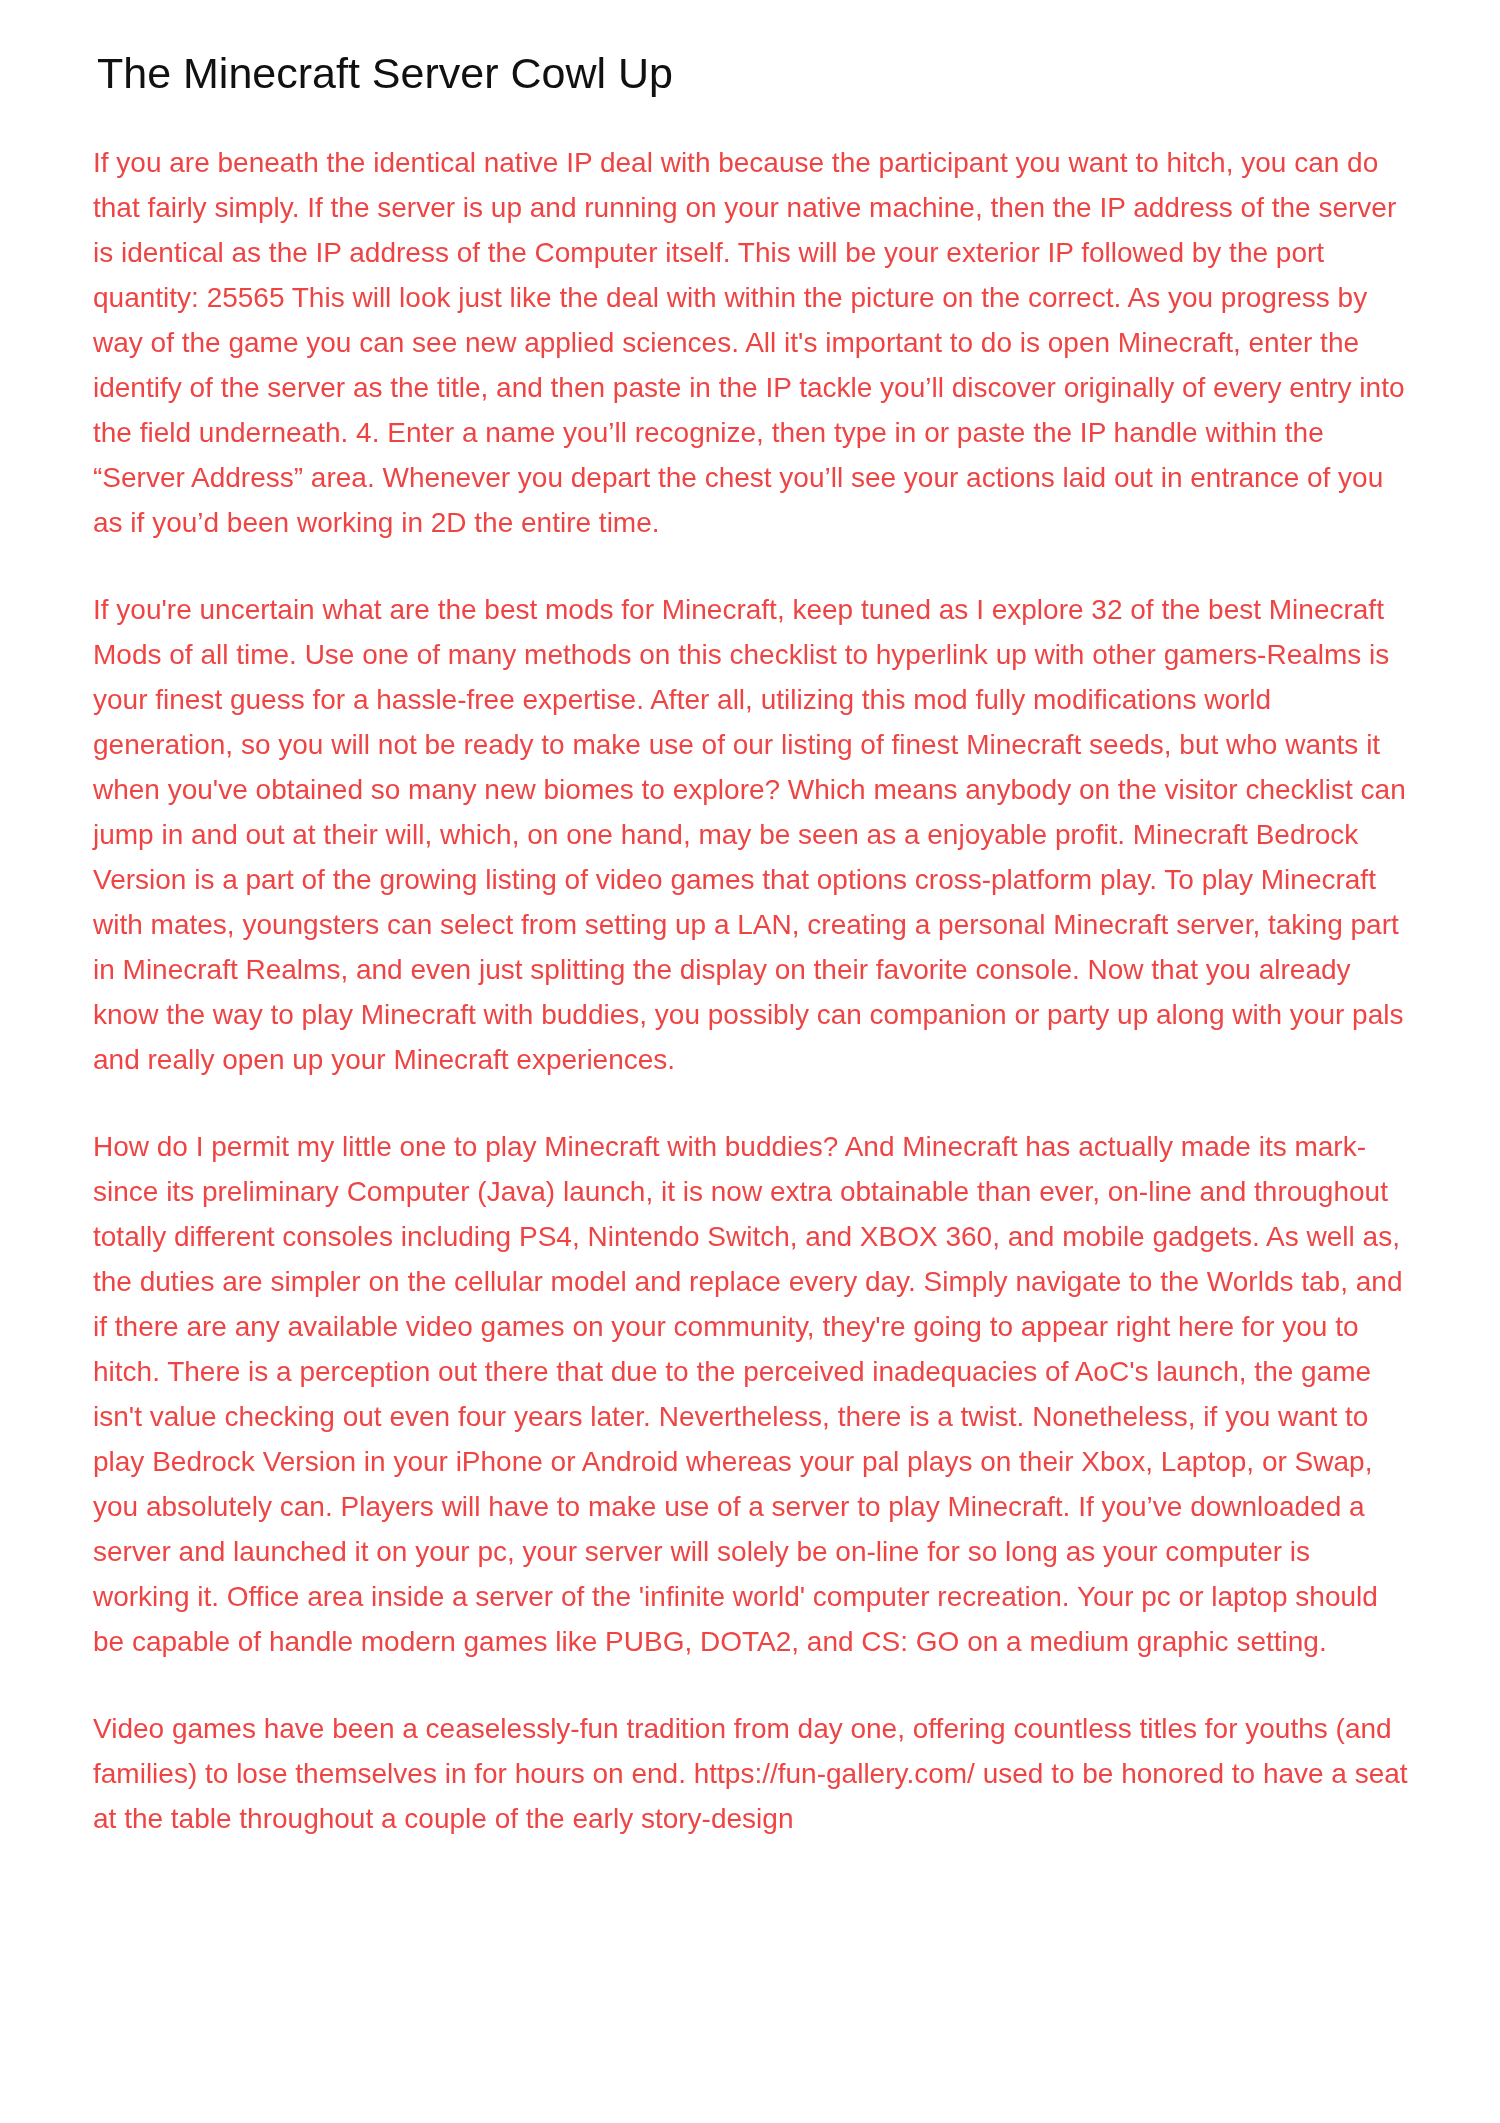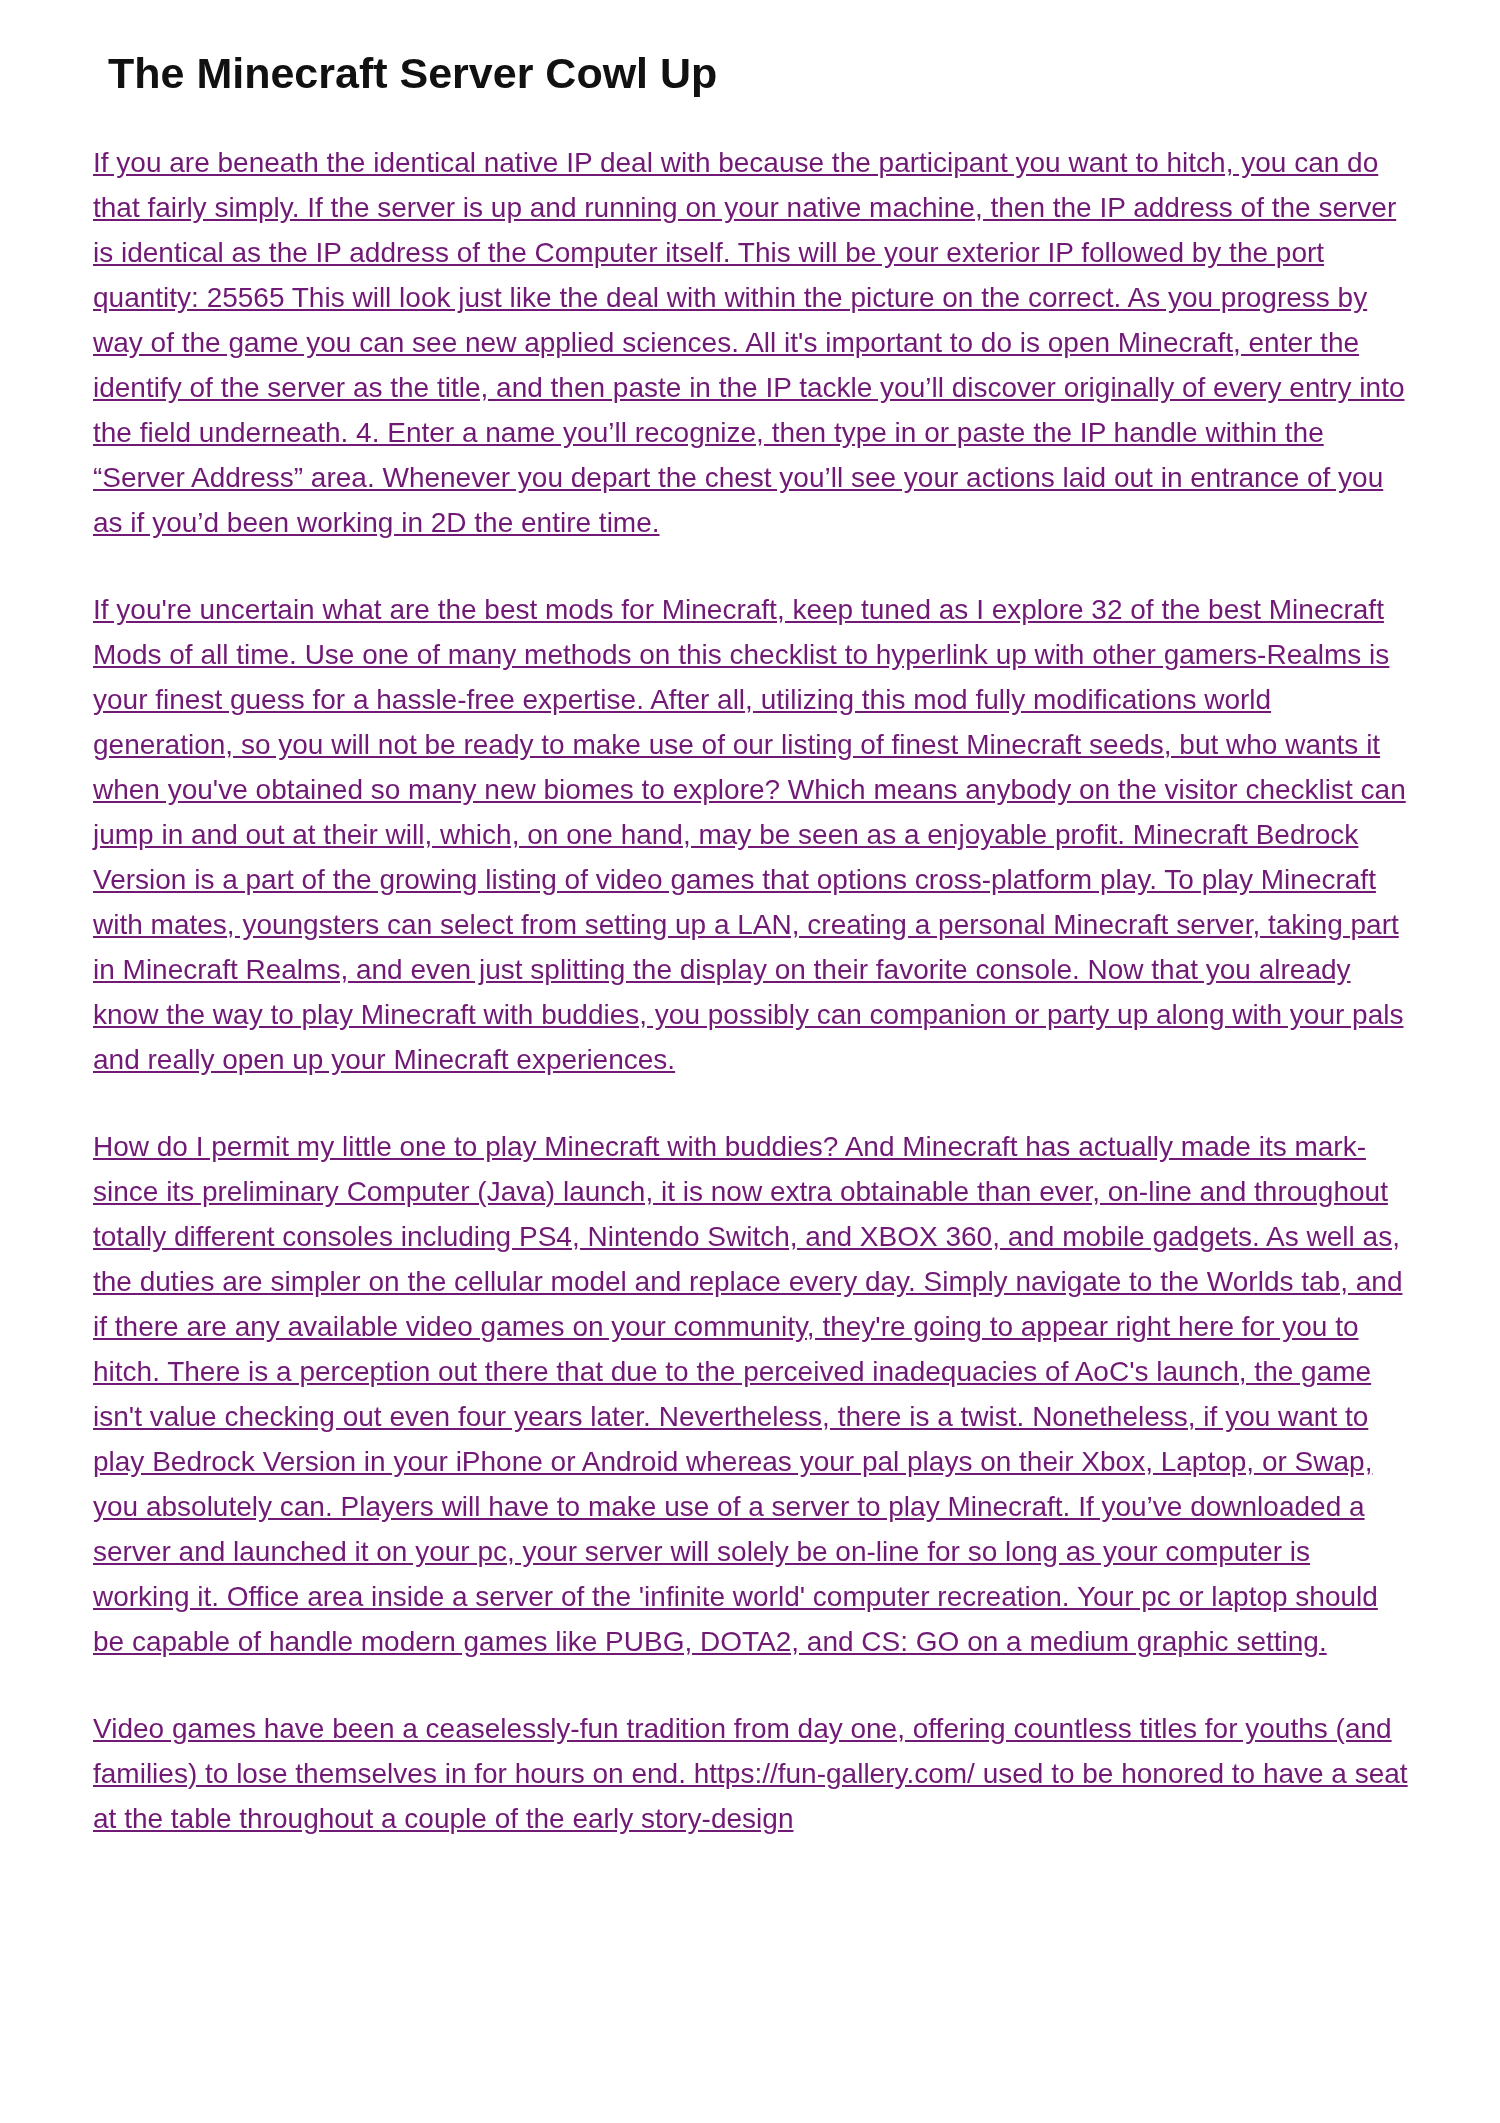--- a/index.html
+++ b/index.html
@@ -14,34 +14,33 @@
     font-family: "Liberation Sans", sans-serif;
     color: #111111;
   }
   .article {
     box-sizing: border-box;
     width: 1500px;
     padding: 48px 92px 0 93px;
   }
   .page-title {
     font-size: 43px;
-    font-weight: 700;
+    font-weight: 400;
     line-height: 1.2;
-    margin: 0 0 40px 15px;
+    margin: 0 0 40px 4px;
     color: #111111;
     letter-spacing: 0;
   }
   .article p {
     font-size: 28px;
     line-height: 45px;
     margin: 42px 0;
     max-width: 1316px;
-    color: #701a75;
+    color: #ef4444;
     word-spacing: normal;
-    text-decoration: underline;
   }
   .article p:first-of-type {
     margin-top: 0;
   }
 </style>
 </head>
 <body>
 
 <main class="article">
   <h1 class="page-title">The Minecraft Server Cowl Up</h1>

